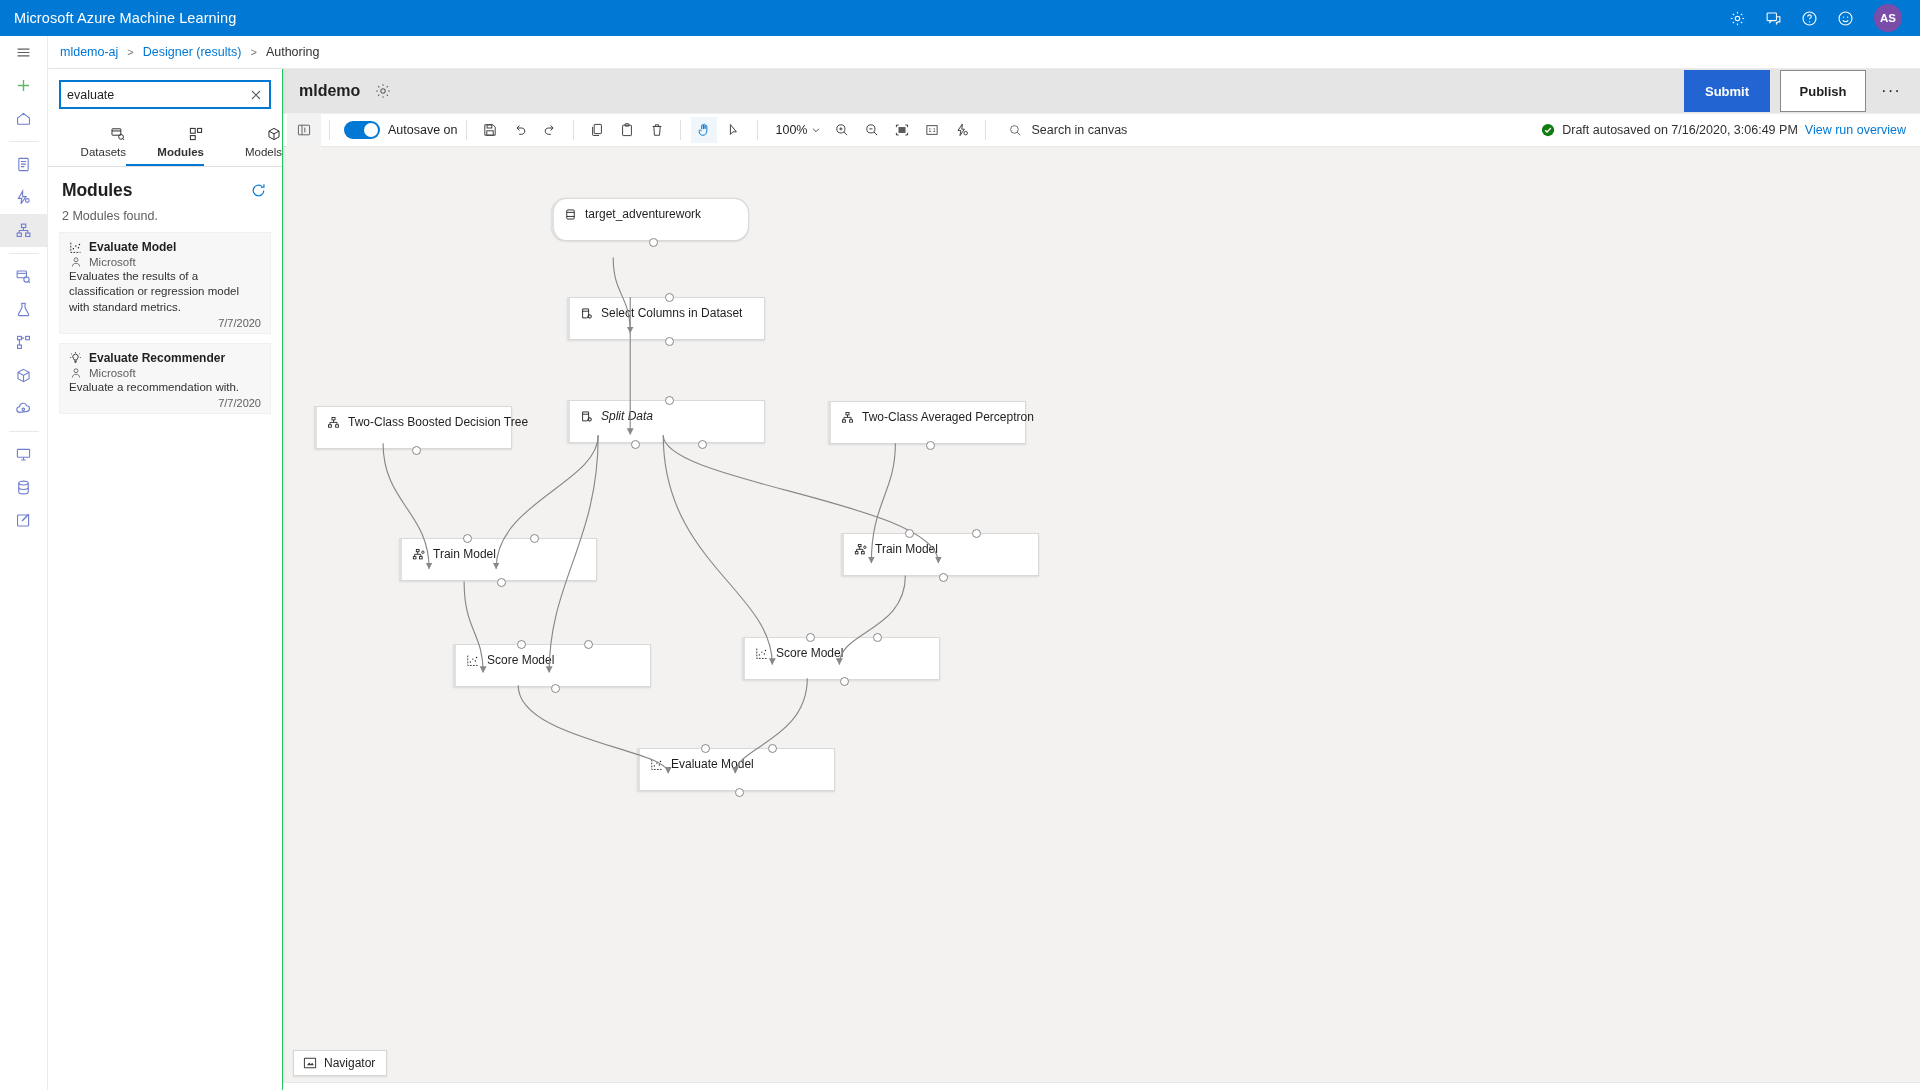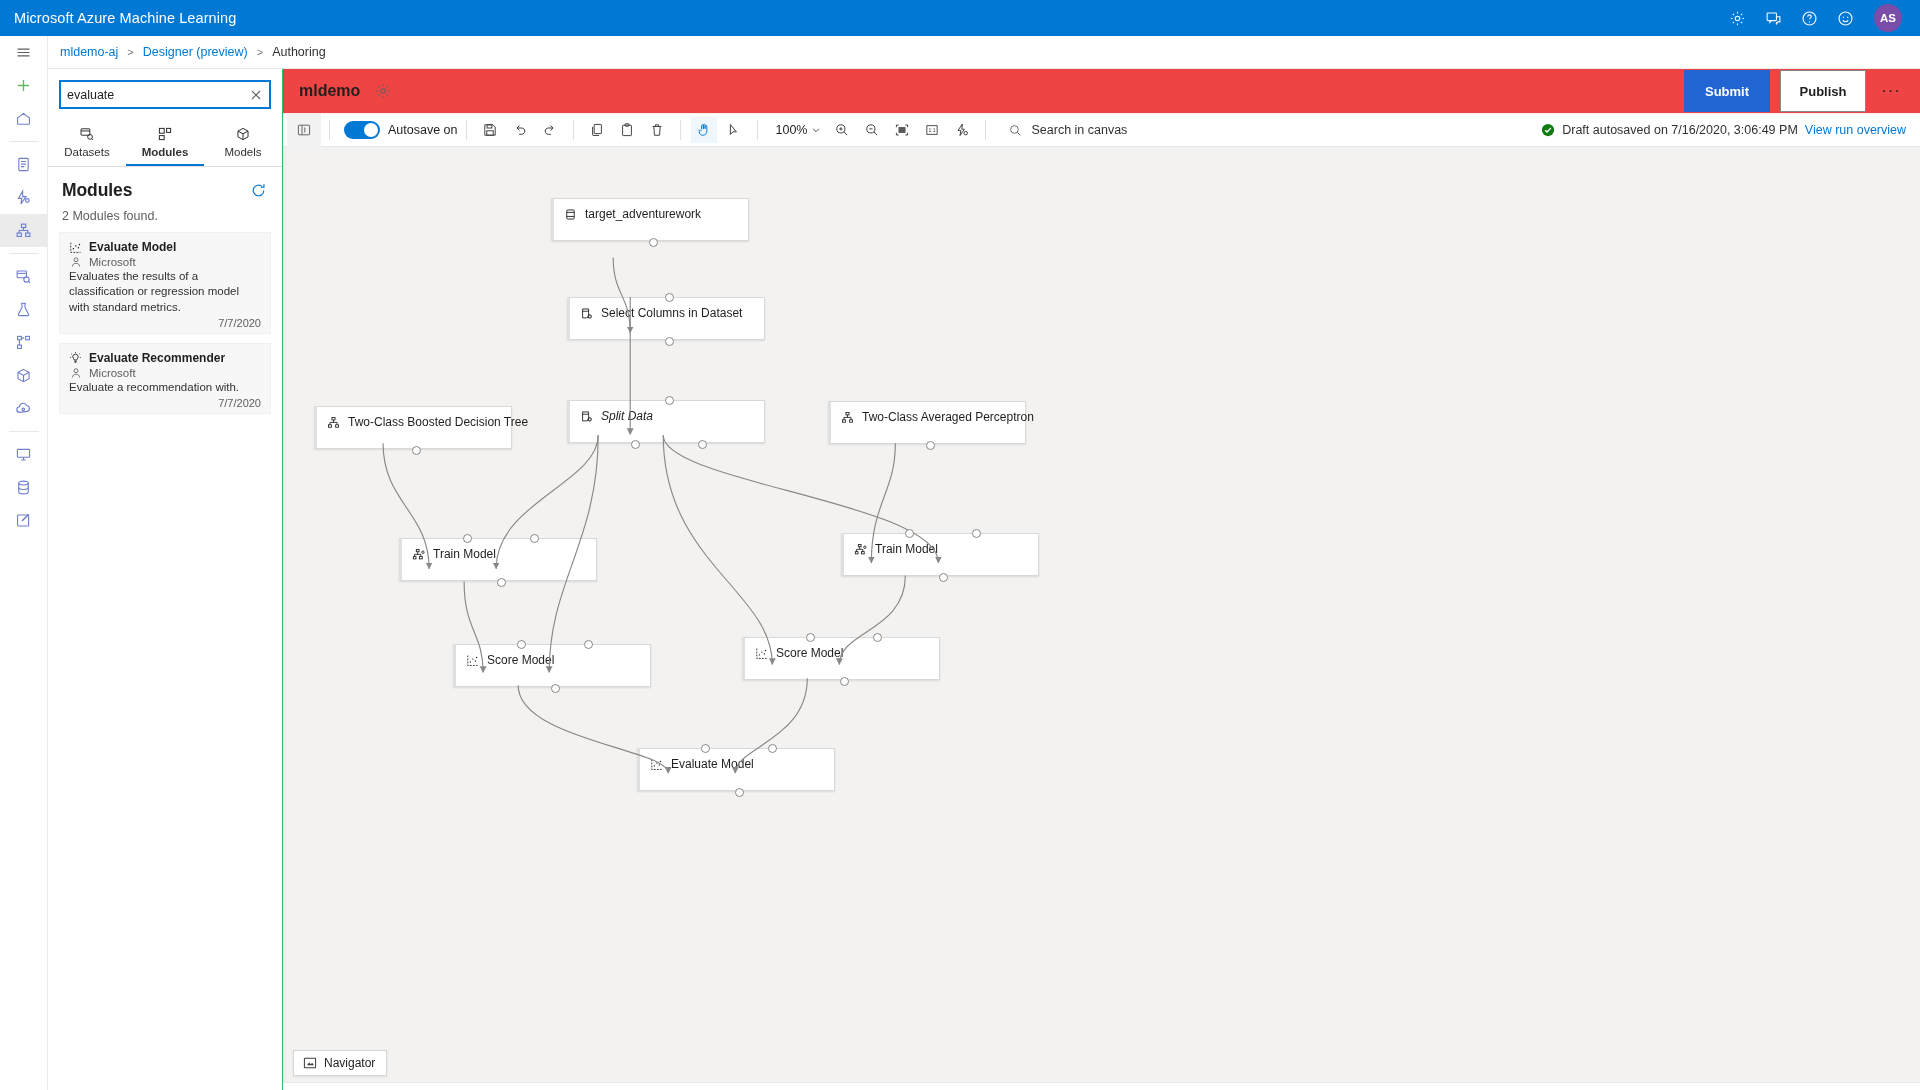--- a/index.html
+++ b/index.html
@@ -69,21 +69,21 @@
   .searchbox input {
     border: none; outline: none; flex: 1; font-size: 12.5px; padding: 0 6px;
     font-family: "Liberation Sans", sans-serif; color: #201f1e;
   }
   .search-clear {
     width: 26px; height: 100%; display: flex; align-items: center; justify-content: center;
     cursor: pointer; color: #605e5c;
   }
   .tabs { display: flex; border-bottom: 1px solid #e1dfdd; }
   .tab {
-    flex: 1; display: flex; flex-direction: column; align-items: center; gap: 3px;
+    flex: 1; display: flex; flex-direction: column; align-items: flex-end; gap: 3px;
     padding: 7px 0 6px 0; cursor: pointer; font-size: 11.5px; color: #323130;
     border-bottom: 2px solid transparent; position: relative;
   }
   .tab.active { border-bottom-color: #0078d4; font-weight: 600; }
   .tab .ticon { height: 18px; display: flex; align-items: center; color: #323130; }
   .panel-head { padding: 13px 14px 2px 14px; }
   .panel-head h2 { font-size: 17.5px; font-weight: 600; color: #201f1e; letter-spacing: -.1px; }
   .refresh-btn {
     float: right; width: 18px; height: 18px; cursor: pointer; color: #0078d4; margin-top: 2px;
   }
@@ -98,21 +98,21 @@
   .mod-author { display: flex; align-items: center; gap: 6px; font-size: 11.5px; color: #605e5c; margin-top: 2px; }
   .mod-author .aicon { width: 14px; display: flex; justify-content: center; color: #605e5c; flex: 0 0 14px; }
   .mod-desc { font-size: 11.5px; color: #323130; line-height: 1.33; margin-top: 1px; padding-left: 0px; }
   .mod-date { font-size: 11px; color: #605e5c; text-align: right; margin-top: 2px; }
 
   
   .main { flex: 1 1 auto; display: flex; flex-direction: column; min-width: 0; background: #fff; }
 
   .pipe-header {
     height: 45px; flex: 0 0 45px; display: flex; align-items: center;
-    padding: 0 16px 0 16px; border-bottom: 1px solid #f0f0f0; background: #ef4444;
+    padding: 0 16px 0 16px; border-bottom: 1px solid #f0f0f0; background: #e5e5e5;
   }
   .pipe-title { font-size: 16px; font-weight: bold; color: #201f1e; }
   .pipe-gear { margin-left: 14px; width: 18px; height: 18px; cursor: pointer; color: #605e5c; }
   .pipe-actions { margin-left: auto; display: flex; align-items: center; gap: 10px; }
   .btn {
     height: 42px; min-width: 86px; font-size: 13px; cursor: pointer;
     font-family: "Liberation Sans", sans-serif; display: flex; align-items: center; justify-content: center;
   }
   .btn.primary { background: #2264d1; color: #fff; border: 1px solid #2264d1; font-weight: 600; }
   .btn.secondary { background: #fff; color: #201f1e; border: 1px solid #8a8886; font-weight: 600; }
@@ -221,21 +221,21 @@
             <path d="M6.8 12.2c.9 1.1 2 1.6 3.2 1.6s2.3-.5 3.2-1.6"></path>
         </svg>
       </div>
       <div class="avatar">AS</div>
     </div>
   </div>
 
   <div class="crumbbar">
     <span class="crumb">mldemo-aj</span>
     <span class="crumb-sep">&gt;</span>
-    <span class="crumb">Designer (preview)</span>
+    <span class="crumb">Designer (results)</span>
     <span class="crumb-sep">&gt;</span>
     <span class="crumb current">Authoring</span>
   </div>
 
   <div class="body">
 
     <div class="rail">
       <div class="rail-burger">
         <svg width="17" height="17" viewBox="0 0 20 20" stroke="#605e5c" stroke-width="1.4">
             <path d="M3 6h14M3 10h14M3 14h14"></path>
@@ -612,21 +612,21 @@
 
               <path d="M622,434 C622,490 556,490 556,524"></path>
 
               <path d="M235,545 C235,600 385,610 385,634"></path>
 
               <path d="M524,538 C524,600 452,608 452,634"></path>
             </g>
           </svg>
 
           <div id="nodes-layer">
-              <div class="node" style="left: 268px; top: 51px; width: 198px; height: 43px;">
+              <div class="node" style="left: 268px; top: 51px; width: 198px; height: 43px; border-radius: 15px;">
                 <div class="node-inner">
                   <span class="node-icon">
                     <svg width="13" height="13" viewBox="0 0 16 16" fill="none" stroke="#201f1e" stroke-width="1.1">
                       <rect x="3.4" y="2.4" width="9.2" height="11.2" rx="1.3"></rect>
                       <path d="M3.4 5.4h9.2M3.4 10.4h9.2"></path>
                     </svg>
                   </span>
                   <span class="node-label">target_adventurework</span>
                 </div>
                 <div class="port" style="left: 94.5px; top: 39px;"></div>

